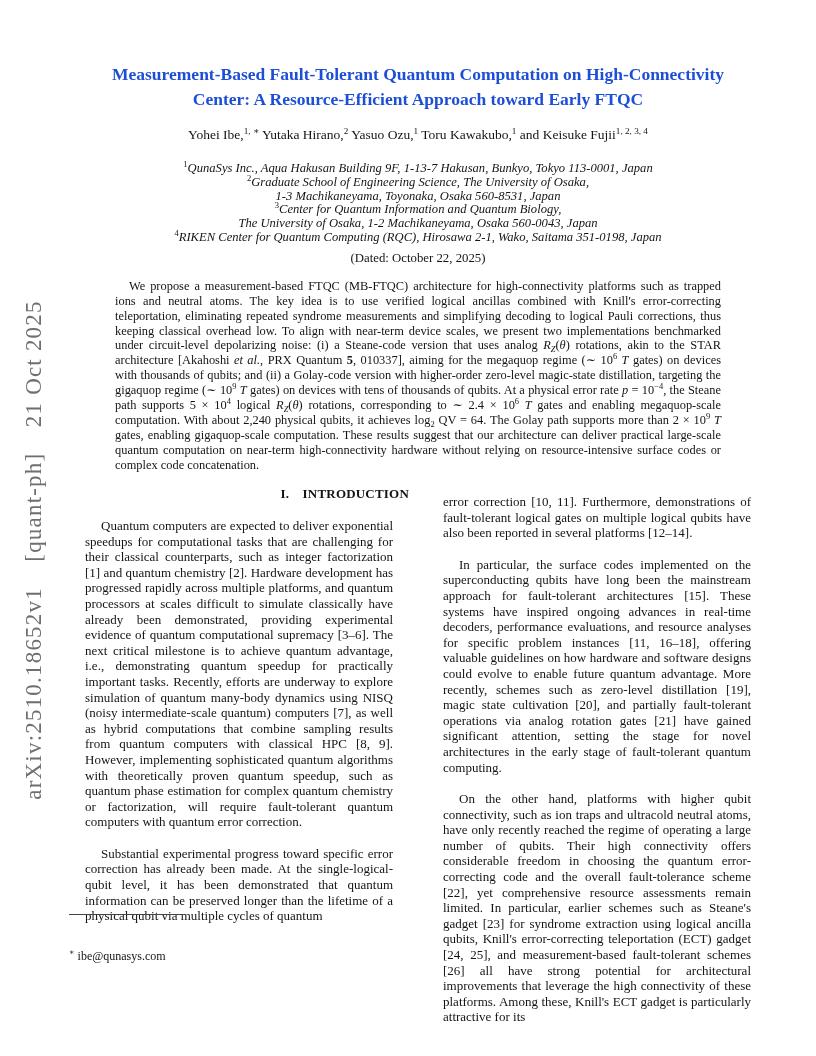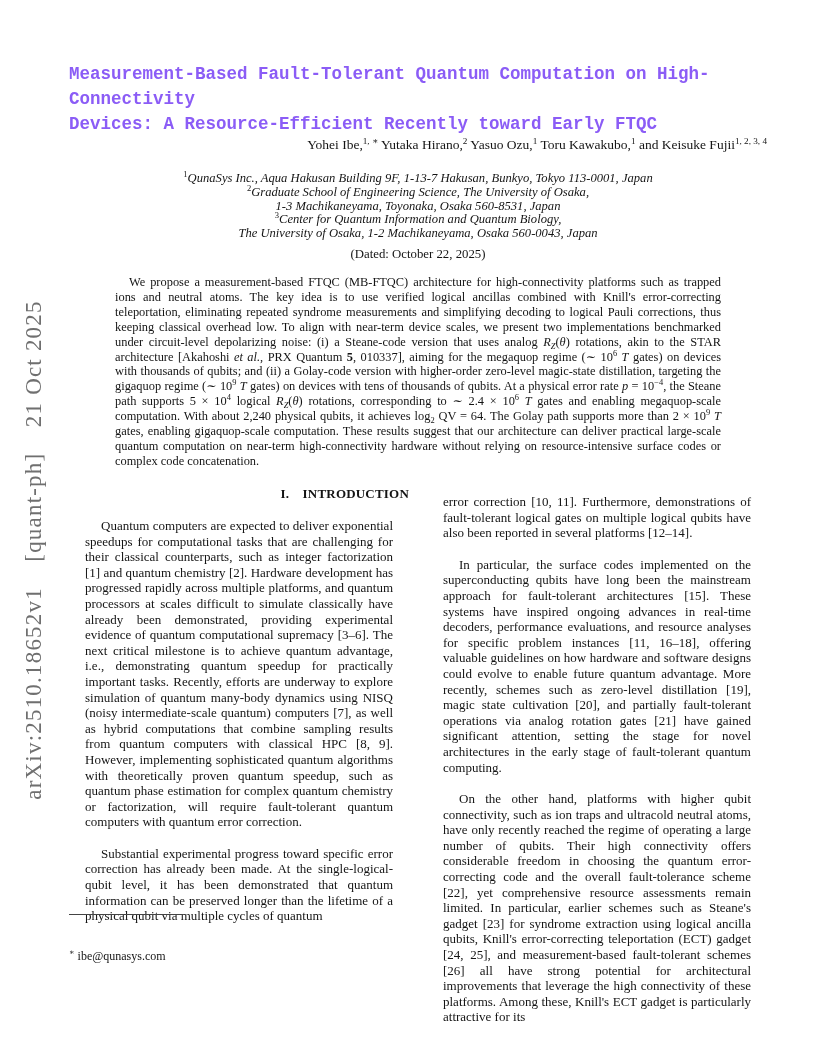--- a/index.html
+++ b/index.html
@@ -17,24 +17,24 @@
   
   .arxiv-strip {
     position: absolute; top: 550px; left: 34px;
     transform: translate(-50%, -50%) rotate(-90deg);
     white-space: nowrap;
     font-size: 23px; letter-spacing: 1.2px;
     color: #6f6f6f;
   }
   .content { position: absolute; left: 69px; top: 62px; width: 698px; }
   .title {
-    font-weight: bold;
-    font-size: 17.5px; line-height: 25px; color: #8b5cf6; font-family: Liberation Mono, monospace;
+    text-align: center; font-weight: bold;
+    font-size: 17.5px; line-height: 25px; color: #1d4ed8;
   }
-  .authors { text-align: right; font-size: 13.5px; }
+  .authors { text-align: center; font-size: 13.5px; margin-top: 15px; }
   .affiliations { text-align: center; font-style: italic; font-size: 12.6px; line-height: 13.8px; margin-top: 19px; }
   .affiliations .aff-line { white-space: nowrap; }
   .affiliations sup { font-style: normal; }
   .dateline { text-align: center; font-size: 12.8px; margin-top: 6px; }
   .abstract {
     width: 606px; margin: 13px auto 4px auto;
     font-size: 12.4px; line-height: 14.9px;
     text-align: justify; text-indent: 14px;
   }
   sup { font-size: 68%; line-height: 0; vertical-align: super; }
@@ -60,31 +60,32 @@
 </head>
 <body>
 
 <div class="page">
 
   <div class="arxiv-strip">arXiv:2510.18652v1  [quant-ph]  21 Oct 2025</div>
 
   <div class="content">
     <div class="title">
       <div>Measurement-Based Fault-Tolerant Quantum Computation on High-Connectivity</div>
-      <div>Devices: A Resource-Efficient Recently toward Early FTQC</div>
+      <div>Center: A Resource-Efficient Approach toward Early FTQC</div>
     </div>
 
     <div class="authors">Yohei Ibe,<sup>1, ∗</sup> Yutaka Hirano,<sup>2</sup> Yasuo Ozu,<sup>1</sup> Toru Kawakubo,<sup>1</sup> and Keisuke Fujii<sup>1, 2, 3, 4</sup></div>
 
     <div class="affiliations">
       <div class="aff-line"><sup>1</sup>QunaSys Inc., Aqua Hakusan Building 9F, 1-13-7 Hakusan, Bunkyo, Tokyo 113-0001, Japan</div>
       <div class="aff-line"><sup>2</sup>Graduate School of Engineering Science, The University of Osaka,</div>
       <div class="aff-line">1-3 Machikaneyama, Toyonaka, Osaka 560-8531, Japan</div>
       <div class="aff-line"><sup>3</sup>Center for Quantum Information and Quantum Biology,</div>
       <div class="aff-line">The University of Osaka, 1-2 Machikaneyama, Osaka 560-0043, Japan</div>
+      <div class="aff-line"><sup>4</sup>RIKEN Center for Quantum Computing (RQC), Hirosawa 2-1, Wako, Saitama 351-0198, Japan</div>
     </div>
 
     <div class="dateline">(Dated: October 22, 2025)</div>
 
     <div class="abstract">We propose a measurement-based FTQC (MB-FTQC) architecture for high-connectivity platforms such as trapped ions and neutral atoms. The key idea is to use verified logical ancillas combined with Knill's error-correcting teleportation, eliminating repeated syndrome measurements and simplifying decoding to logical Pauli corrections, thus keeping classical overhead low. To align with near-term device scales, we present two implementations benchmarked under circuit-level depolarizing noise: (i) a Steane-code version that uses analog <i>R<sub>Z</sub></i>(<i>θ</i>) rotations, akin to the STAR architecture [Akahoshi <i>et al.</i>, PRX Quantum <b>5</b>, 010337], aiming for the megaquop regime (∼ 10<sup>6</sup> <i>T</i> gates) on devices with thousands of qubits; and (ii) a Golay-code version with higher-order zero-level magic-state distillation, targeting the gigaquop regime (∼ 10<sup>9</sup> <i>T</i> gates) on devices with tens of thousands of qubits. At a physical error rate <i>p</i> = 10<sup>−4</sup>, the Steane path supports 5 × 10<sup>4</sup> logical <i>R<sub>Z</sub></i>(<i>θ</i>) rotations, corresponding to ∼ 2.4 × 10<sup>6</sup> <i>T</i> gates and enabling megaquop-scale computation. With about 2,240 physical qubits, it achieves log<sub>2</sub> QV = 64. The Golay path supports more than 2 × 10<sup>9</sup> <i>T</i> gates, enabling gigaquop-scale computation. These results suggest that our architecture can deliver practical large-scale quantum computation on near-term high-connectivity hardware without relying on resource-intensive surface codes or complex code concatenation.</div>
   </div>
 
   <div class="columns">
     <div class="col">
       <div class="sec-heading">I.  INTRODUCTION</div>

